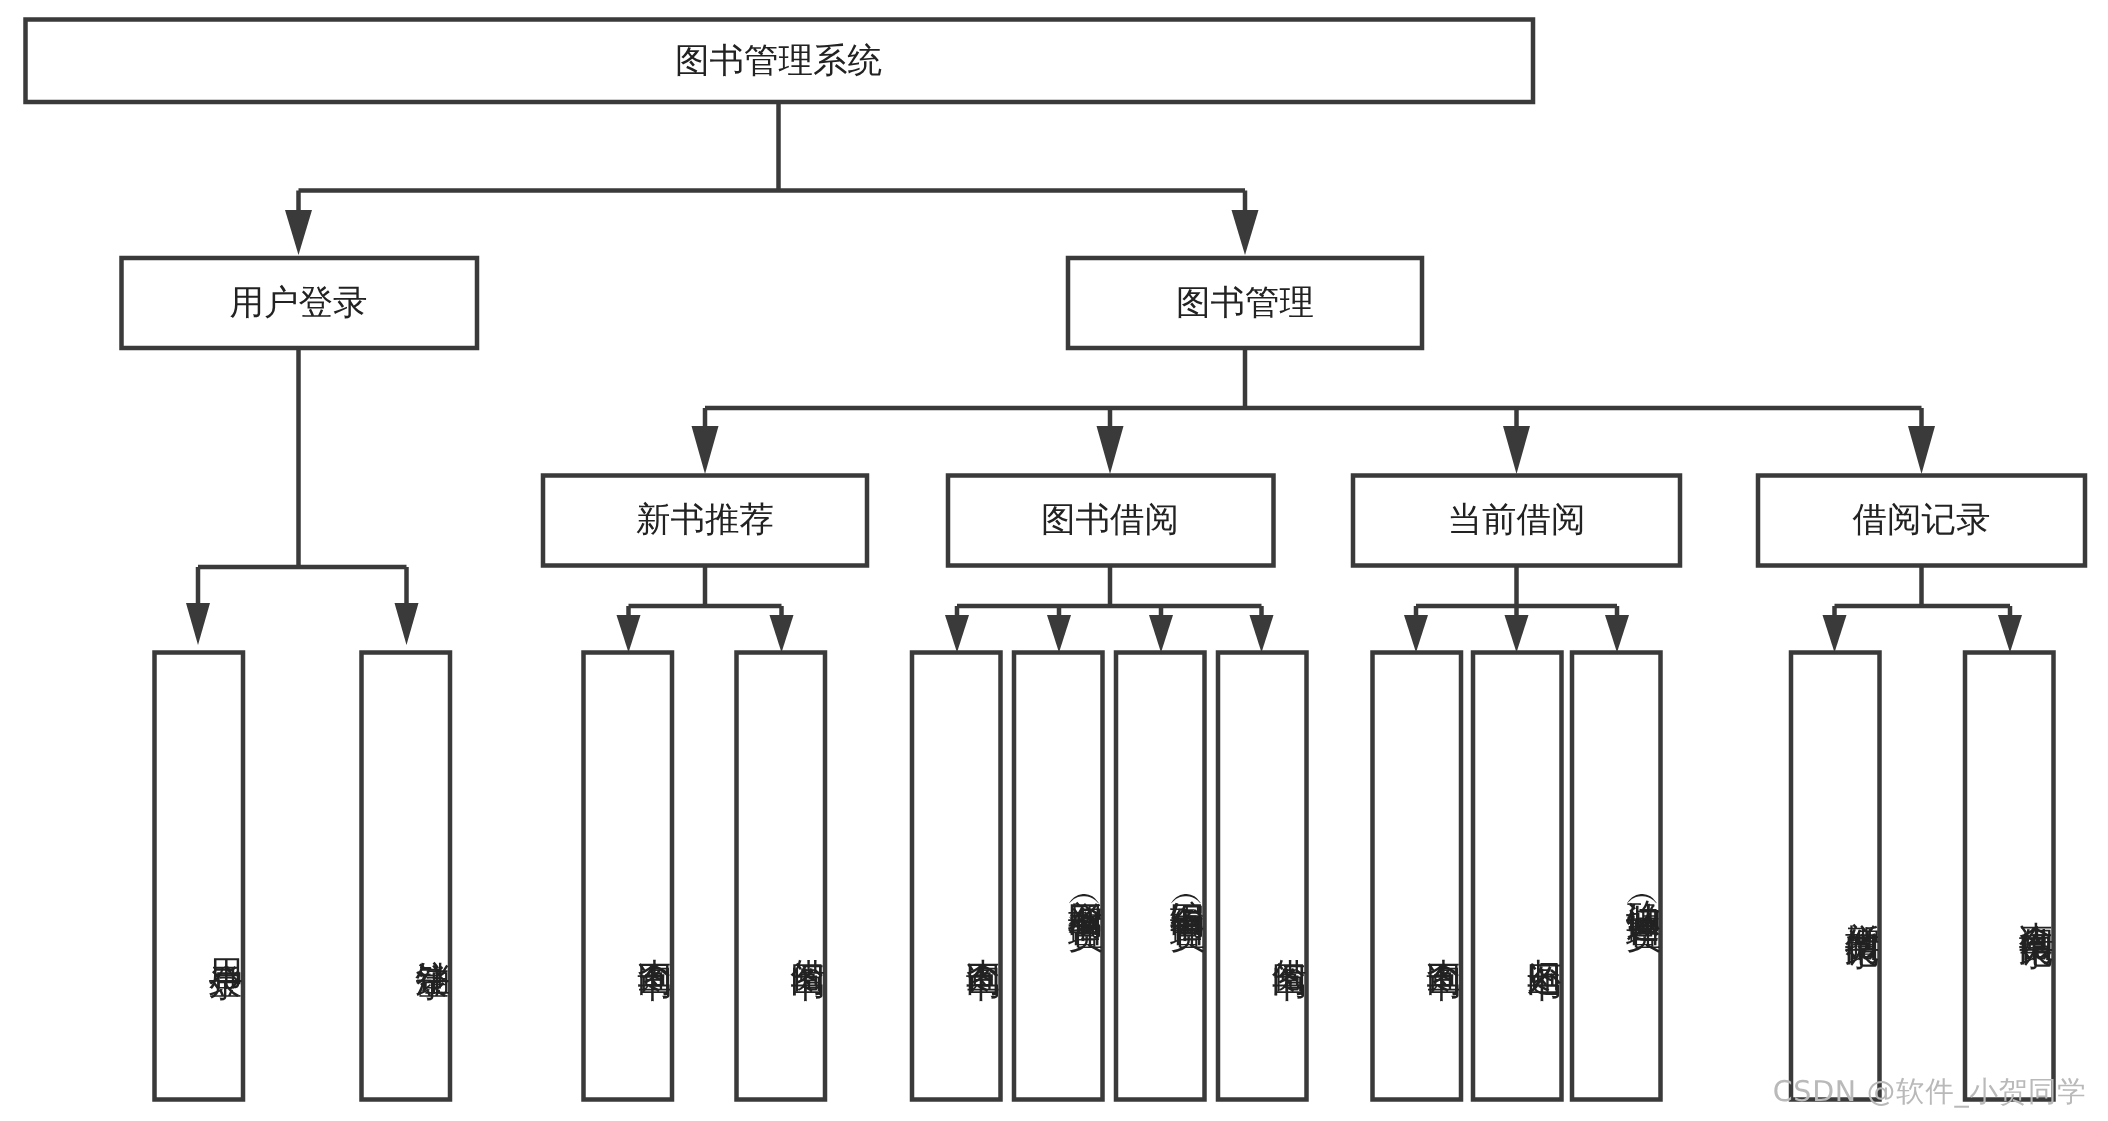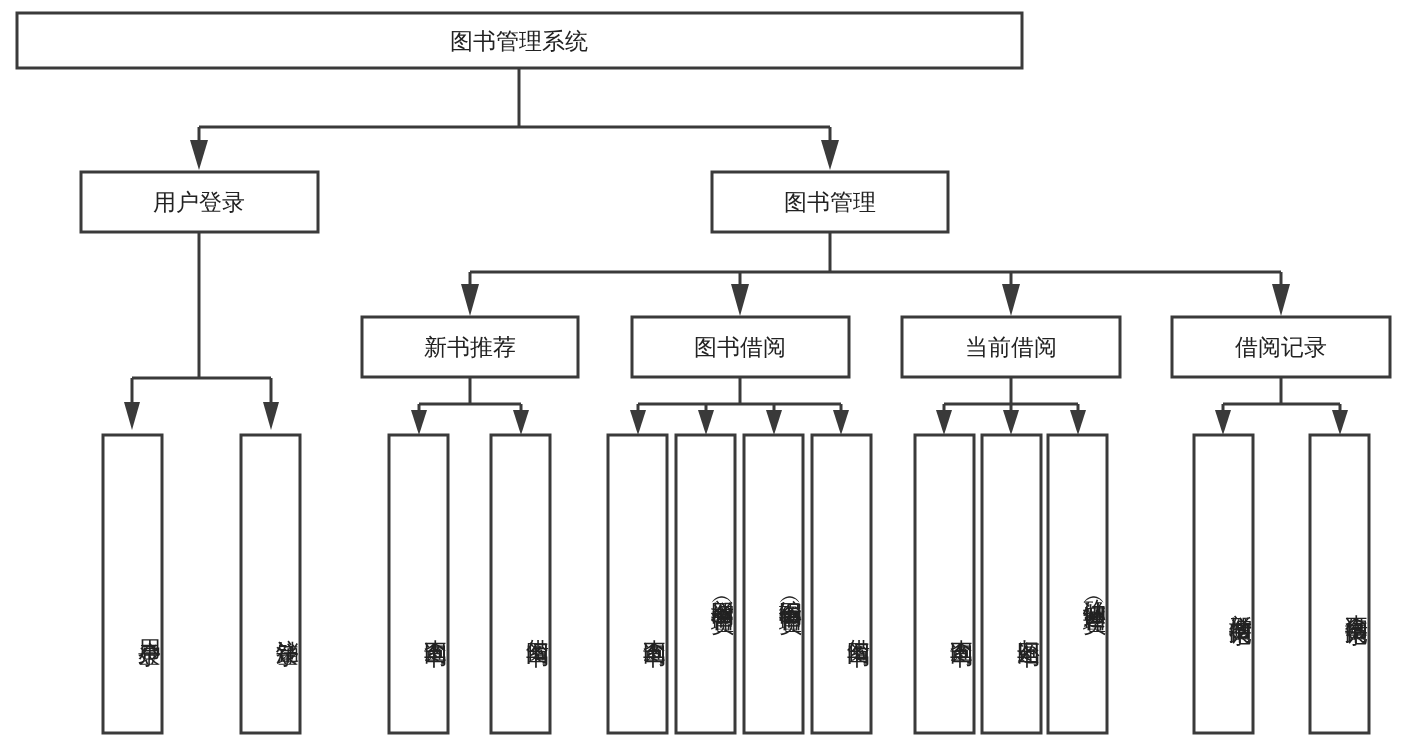--- a/index.html
+++ b/index.html
@@ -219,14 +219,15 @@
   <div class="vlabel" style="left:744px; top:447px; width:59px; height:285px;">编辑图书（管理员）</div>
   <div class="vlabel" style="left:812px; top:520px; width:59px; height:210px;">借阅图书</div>
 
   <div class="vlabel" style="left:915px; top:520px; width:59px; height:210px;">查询图书</div>
   <div class="vlabel" style="left:982px; top:520px; width:59px; height:210px;">归还图书</div>
   <div class="vlabel" style="left:1048px; top:447px; width:59px; height:285px;">确认归还（管理员）</div>
 
   <div class="vlabel" style="left:1194px; top:477px; width:59px; height:250px;">新增借阅记录</div>
   <div class="vlabel" style="left:1310px; top:477px; width:59px; height:250px;">查询借阅记录</div>
 
+  <div class="watermark">CSDN @软件_小贺同学</div>
 
 </div>
 
 </body></html>

